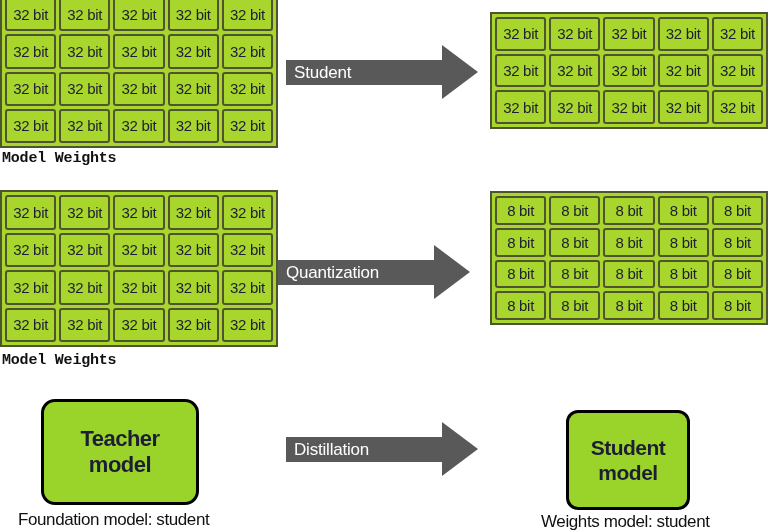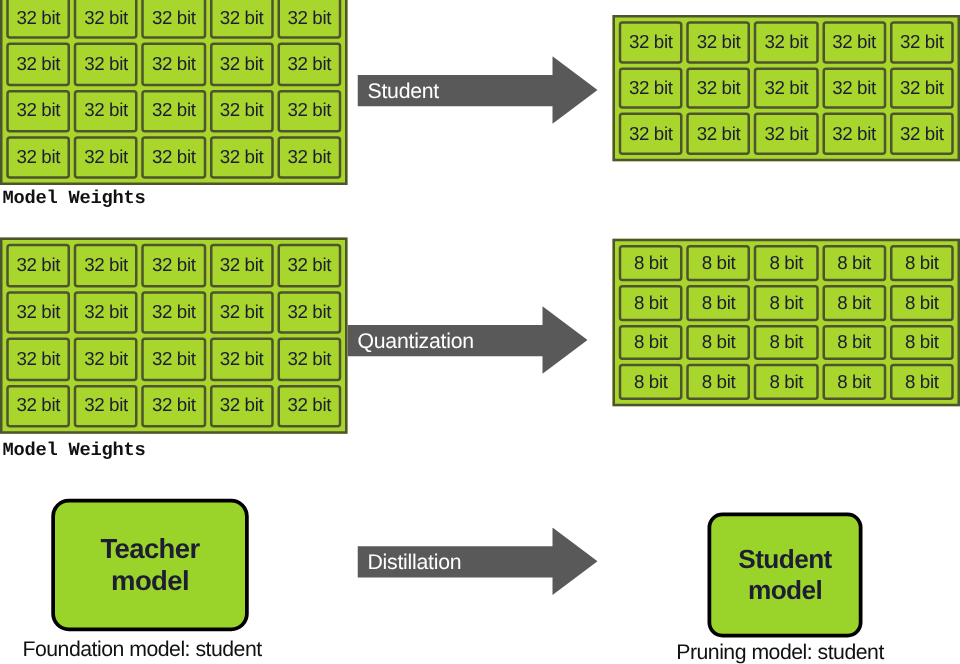--- a/index.html
+++ b/index.html
@@ -178,15 +178,15 @@
       <polygon points="0,15 156,15 156,0 192,27 156,54 156,40 0,40"></polygon>
     </svg>
     <span class="arrow-label">Distillation</span>
   </div>
 
   <div class="model-box" id="student-box" style="left:542px;top:410px;width:124px;height:100px;border-radius:12px;">
     <span class="line">Student</span>
     <span class="line">model</span>
   </div>
 
-  <div class="small-caption" style="left:541px;top:512px;">Pruning model: student</div>
+  <div class="small-caption" style="left:541px;top:512px;">Weights model: student</div>
 
 </div>
 
 </body></html>

